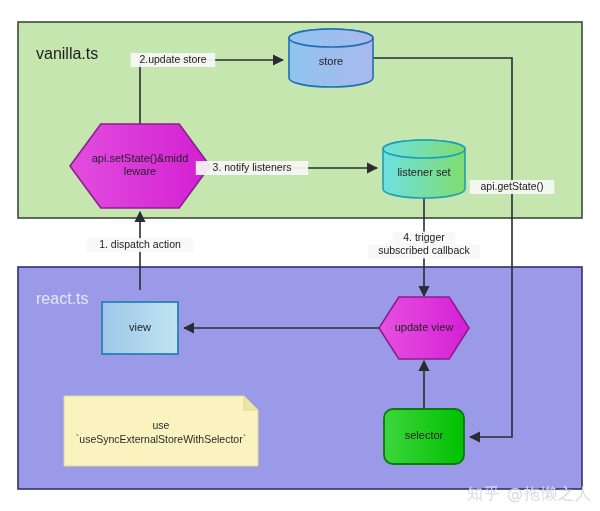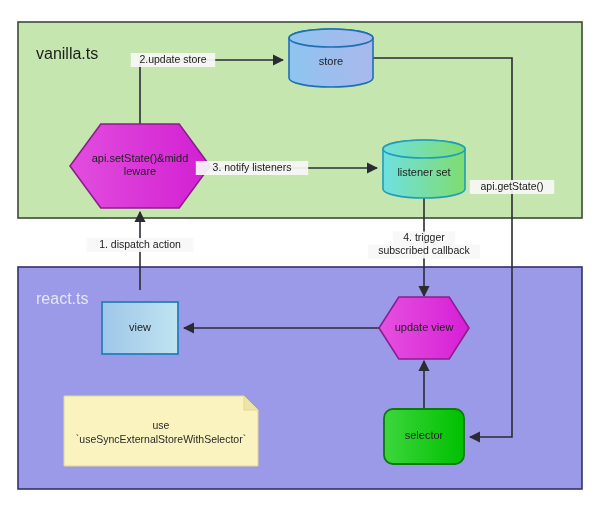--- a/index.html
+++ b/index.html
@@ -193,13 +193,14 @@
         <text x="252" y="168" class="edge-label">3. notify listeners</text>
         <rect x="393" y="231.5" width="62" height="14" fill="#f7f7f7" opacity="0.92"></rect>
         <text x="424" y="238.5" class="edge-label">4. trigger</text>
         <rect x="367.8" y="244.5" width="112.39999999999999" height="14" fill="#f7f7f7" opacity="0.92"></rect>
         <text x="424" y="251.5" class="edge-label">subscribed callback</text>
         <rect x="469.8" y="180" width="84.39999999999999" height="14" fill="#f7f7f7" opacity="0.92"></rect>
         <text x="512" y="187" class="edge-label">api.getState()</text>
       </g>
   </svg>
 
+  <div class="watermark">知乎 @拖懒之人</div>
 </div>
 
 </body></html>

